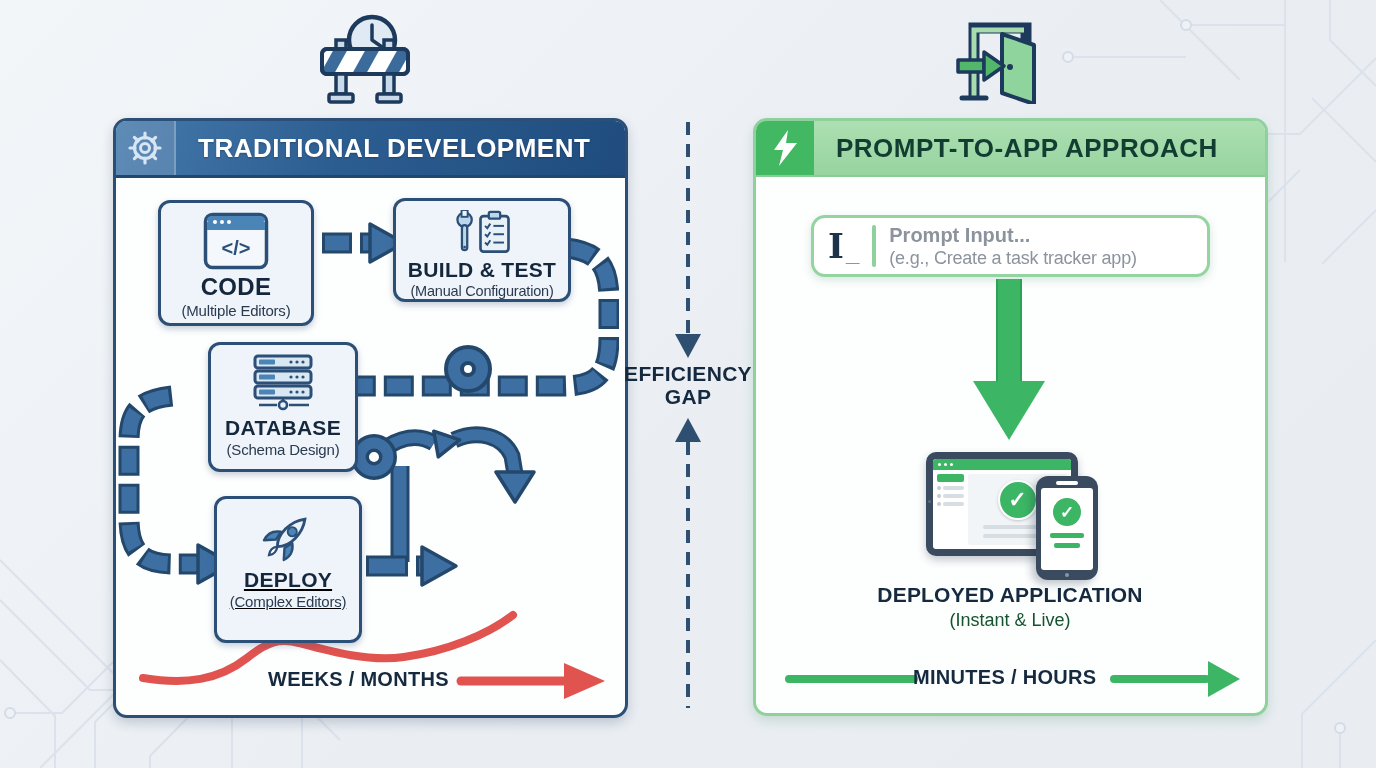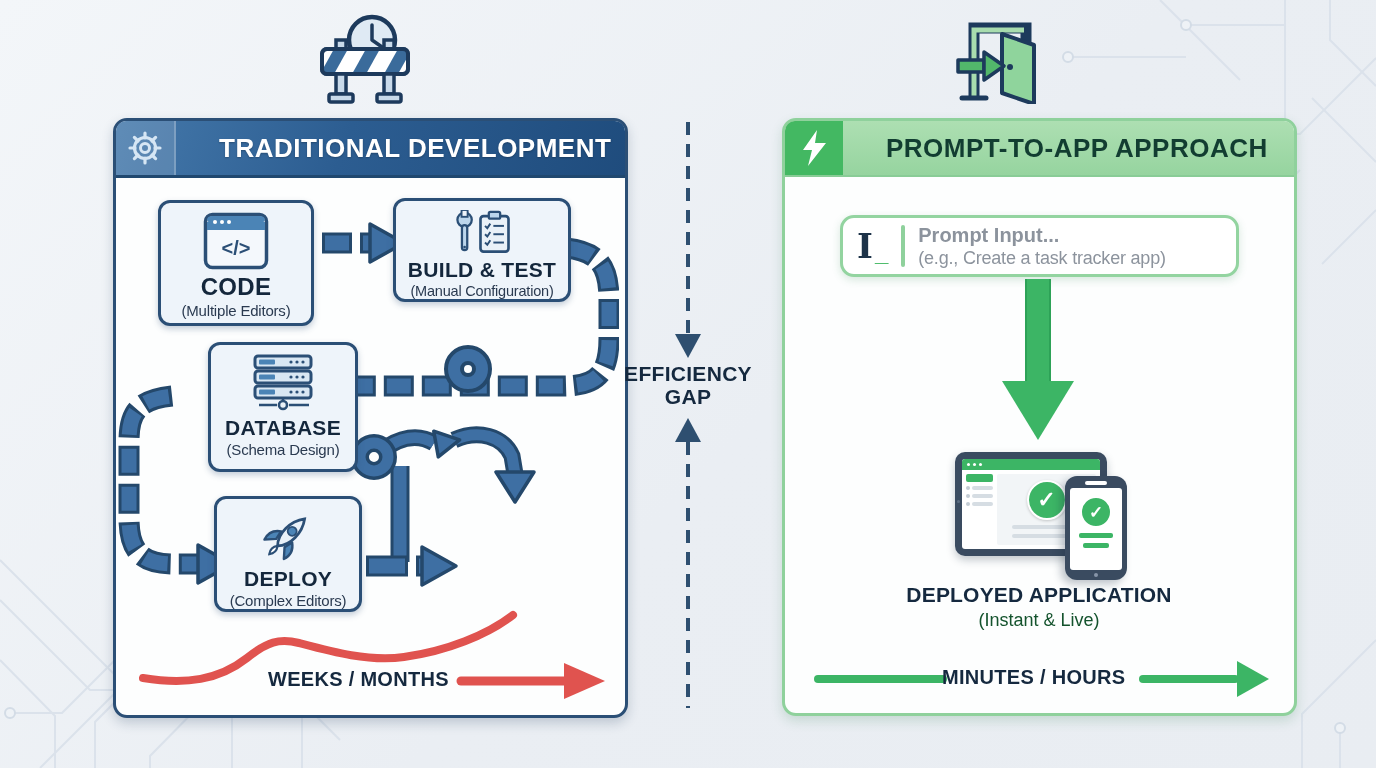--- a/index.html
+++ b/index.html
@@ -5,22 +5,22 @@
   html,body{margin:0;padding:0;background:#e7ebf0;}
   .stage{position:relative;width:1376px;height:768px;overflow:hidden;
          background:linear-gradient(135deg,#f3f6f9 0%,#eaeef3 55%,#e9edf2 100%);
          font-family:"Liberation Sans",sans-serif;}
   svg{display:block;}
   .abs{position:absolute;}
 
   
   .panel{position:absolute;top:118px;width:509px;height:594px;border-radius:14px;background:#fdfefe;}
   .panel.left{left:113px;border:3px solid #2b4f76;box-shadow:0 5px 12px rgba(30,60,90,.22);height:594px;}
-  .panel.right{left:782px;border:3px solid #8fd19c;box-shadow:0 5px 12px rgba(40,120,70,.18);height:592px;}
-  .panel-header{display:flex;align-items:center;height:54px;border-radius:10px 10px 0 0;overflow:hidden;gap:21px;}
+  .panel.right{left:753px;border:3px solid #8fd19c;box-shadow:0 5px 12px rgba(40,120,70,.18);height:592px;}
+  .panel-header{display:flex;align-items:center;height:54px;border-radius:10px 10px 0 0;overflow:hidden;}
   .panel.left .panel-header{background:linear-gradient(110deg,#4579ab 0%,#2c5d91 45%,#1f4c7d 100%);border-bottom:3px solid #20486f;}
   .panel.right .panel-header{background:linear-gradient(180deg,#addfb2,#96d49f);border-bottom:2px solid #89cc96;}
   .hdr-icon-cell{width:58px;height:100%;display:flex;align-items:center;justify-content:center;flex:none;}
   .panel.left .hdr-icon-cell{background:rgba(255,255,255,.14);border-right:2px solid rgba(255,255,255,.22);}
   .panel.right .hdr-icon-cell{background:#43b862;}
   .hdr-title{padding-left:22px;font-weight:700;font-size:26px;letter-spacing:.5px;white-space:nowrap;}
   .panel.left .hdr-title{color:#fff;text-shadow:0 1px 2px rgba(0,0,0,.25);}
   .panel.right .hdr-title{color:#123d31;}
 
   
@@ -280,21 +280,21 @@
               <circle cx="46" cy="38" r="1.6"></circle>
               <circle cx="52" cy="38" r="1.6"></circle>
           </g>
           <path d="M32,44 V47 M8,51 H26 M38,51 H58" stroke="#2b4f76" stroke-width="2.6"></path>
           <circle cx="32" cy="51" r="4" fill="#e9f1f8" stroke="#2b4f76" stroke-width="2.6"></circle>
         </svg>
         <div class="t">DATABASE</div>
         <div class="s">(Schema Design)</div>
       </div>
 
-      <div class="step" style="left:98px;top:318px;width:148px;height:116px;">
+      <div class="step" style="left:98px;top:318px;width:148px;height:147px;text-decoration:underline;">
         <svg width="60" height="56" viewBox="0 0 60 56">
           <g transform="translate(30,28) rotate(45)">
             <path d="M-8,2 C-15,7 -16,14 -14,20 L-6,11 Z" fill="#4b84b6" stroke="#2b4f76" stroke-width="2.4" stroke-linejoin="round"></path>
             <path d="M8,2 C15,7 16,14 14,20 L6,11 Z" fill="#4b84b6" stroke="#2b4f76" stroke-width="2.4" stroke-linejoin="round"></path>
             <path d="M0,-24 C9,-12 9,6 0,15 C-9,6 -9,-12 0,-24 Z" fill="#e9f1f8" stroke="#2b4f76" stroke-width="2.8"></path>
             <circle cx="0" cy="-6" r="4.5" fill="#4b84b6" stroke="#2b4f76" stroke-width="2"></circle>
             <path d="M0,15 C3,19 3,23 0,27 C-3,23 -3,19 0,15 Z" fill="#fff" stroke="#2b4f76" stroke-width="2.2"></path>
           </g>
         </svg>
         <div class="t">DEPLOY</div>

